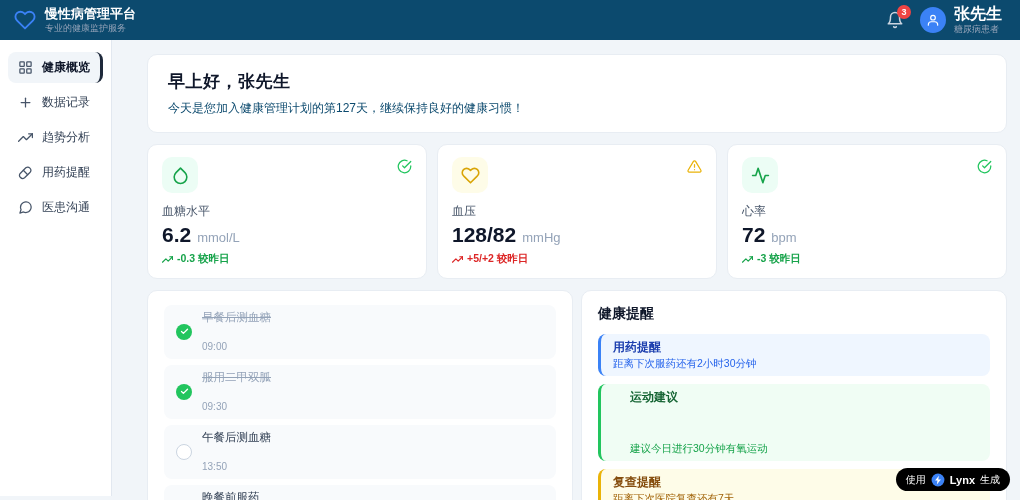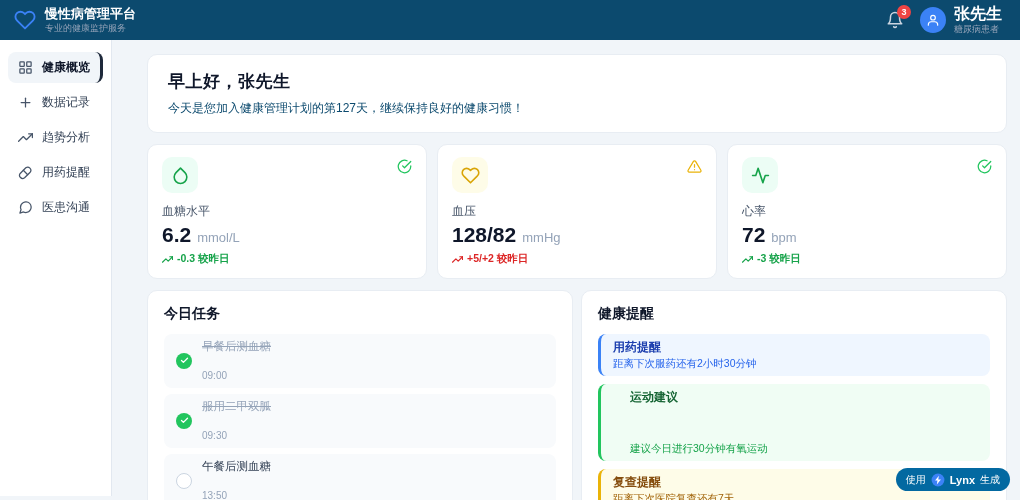--- a/index.html
+++ b/index.html
@@ -66,21 +66,21 @@
   .reminder { border-radius:8px; padding:6px 12px; margin-bottom:8px; border-left:3px solid; }
   .reminder.blue  { background:#eff6ff; border-color:#3b82f6; }
   .reminder.blue  .r-title { color:#1e40af; } .reminder.blue  .r-desc { color:#2563eb; }
   .reminder.green { background:#f0fdf4; border-color:#22c55e;padding-left:29px; }
   .reminder.green .r-title { color:#166534; } .reminder.green .r-desc { color:#16a34a;margin-top:36px; }
   .reminder.yellow{ background:#fefce8; border-color:#eab308; }
   .reminder.yellow .r-title { color:#854d0e; } .reminder.yellow .r-desc { color:#a16207; }
   .r-title { font-size:12px; font-weight:bold; line-height:1.3; }
   .r-desc { font-size:10.5px; line-height:1.3; margin-top:1px; }
 
-  .lynx-badge { position:absolute; right:10px; bottom:9px; background:#0369a1; color:#fff; border-radius:999px; height:23px; display:flex; align-items:center; gap:5px; padding:0 10px; font-size:10px; z-index:10; cursor:pointer; }
+  .lynx-badge { position:absolute; right:10px; bottom:9px; background:#000000; color:#fff; border-radius:999px; height:23px; display:flex; align-items:center; gap:5px; padding:0 10px; font-size:10px; z-index:10; cursor:pointer; }
   .lynx-logo { width:14px; height:14px; }
   .lynx-brand { font-weight:bold; font-size:11px; }
 
   svg { display:block; }
 </style>
 </head>
 <body>
 
 <div class="header">
   <div class="brand">
@@ -252,21 +252,20 @@
           </svg>
         <span>-3 较昨日</span>
       </div>
     </div>
 
   </div>
 
   <div class="panels-row">
 
     <div class="card panel">
-      <div class="panel-title">今日任务</div>
 
       <div class="task-row done">
         <span class="task-check done">
             <svg width="9" height="9" viewBox="0 0 24 24" fill="none" stroke="currentColor" stroke-width="3.5" stroke-linecap="round" stroke-linejoin="round">
               <polyline points="20 6 9 17 4 12"></polyline>
             </svg>
           </span>
         <div>
             <div class="task-name">早餐后测血糖</div>
             <div class="task-time">09:00</div>

